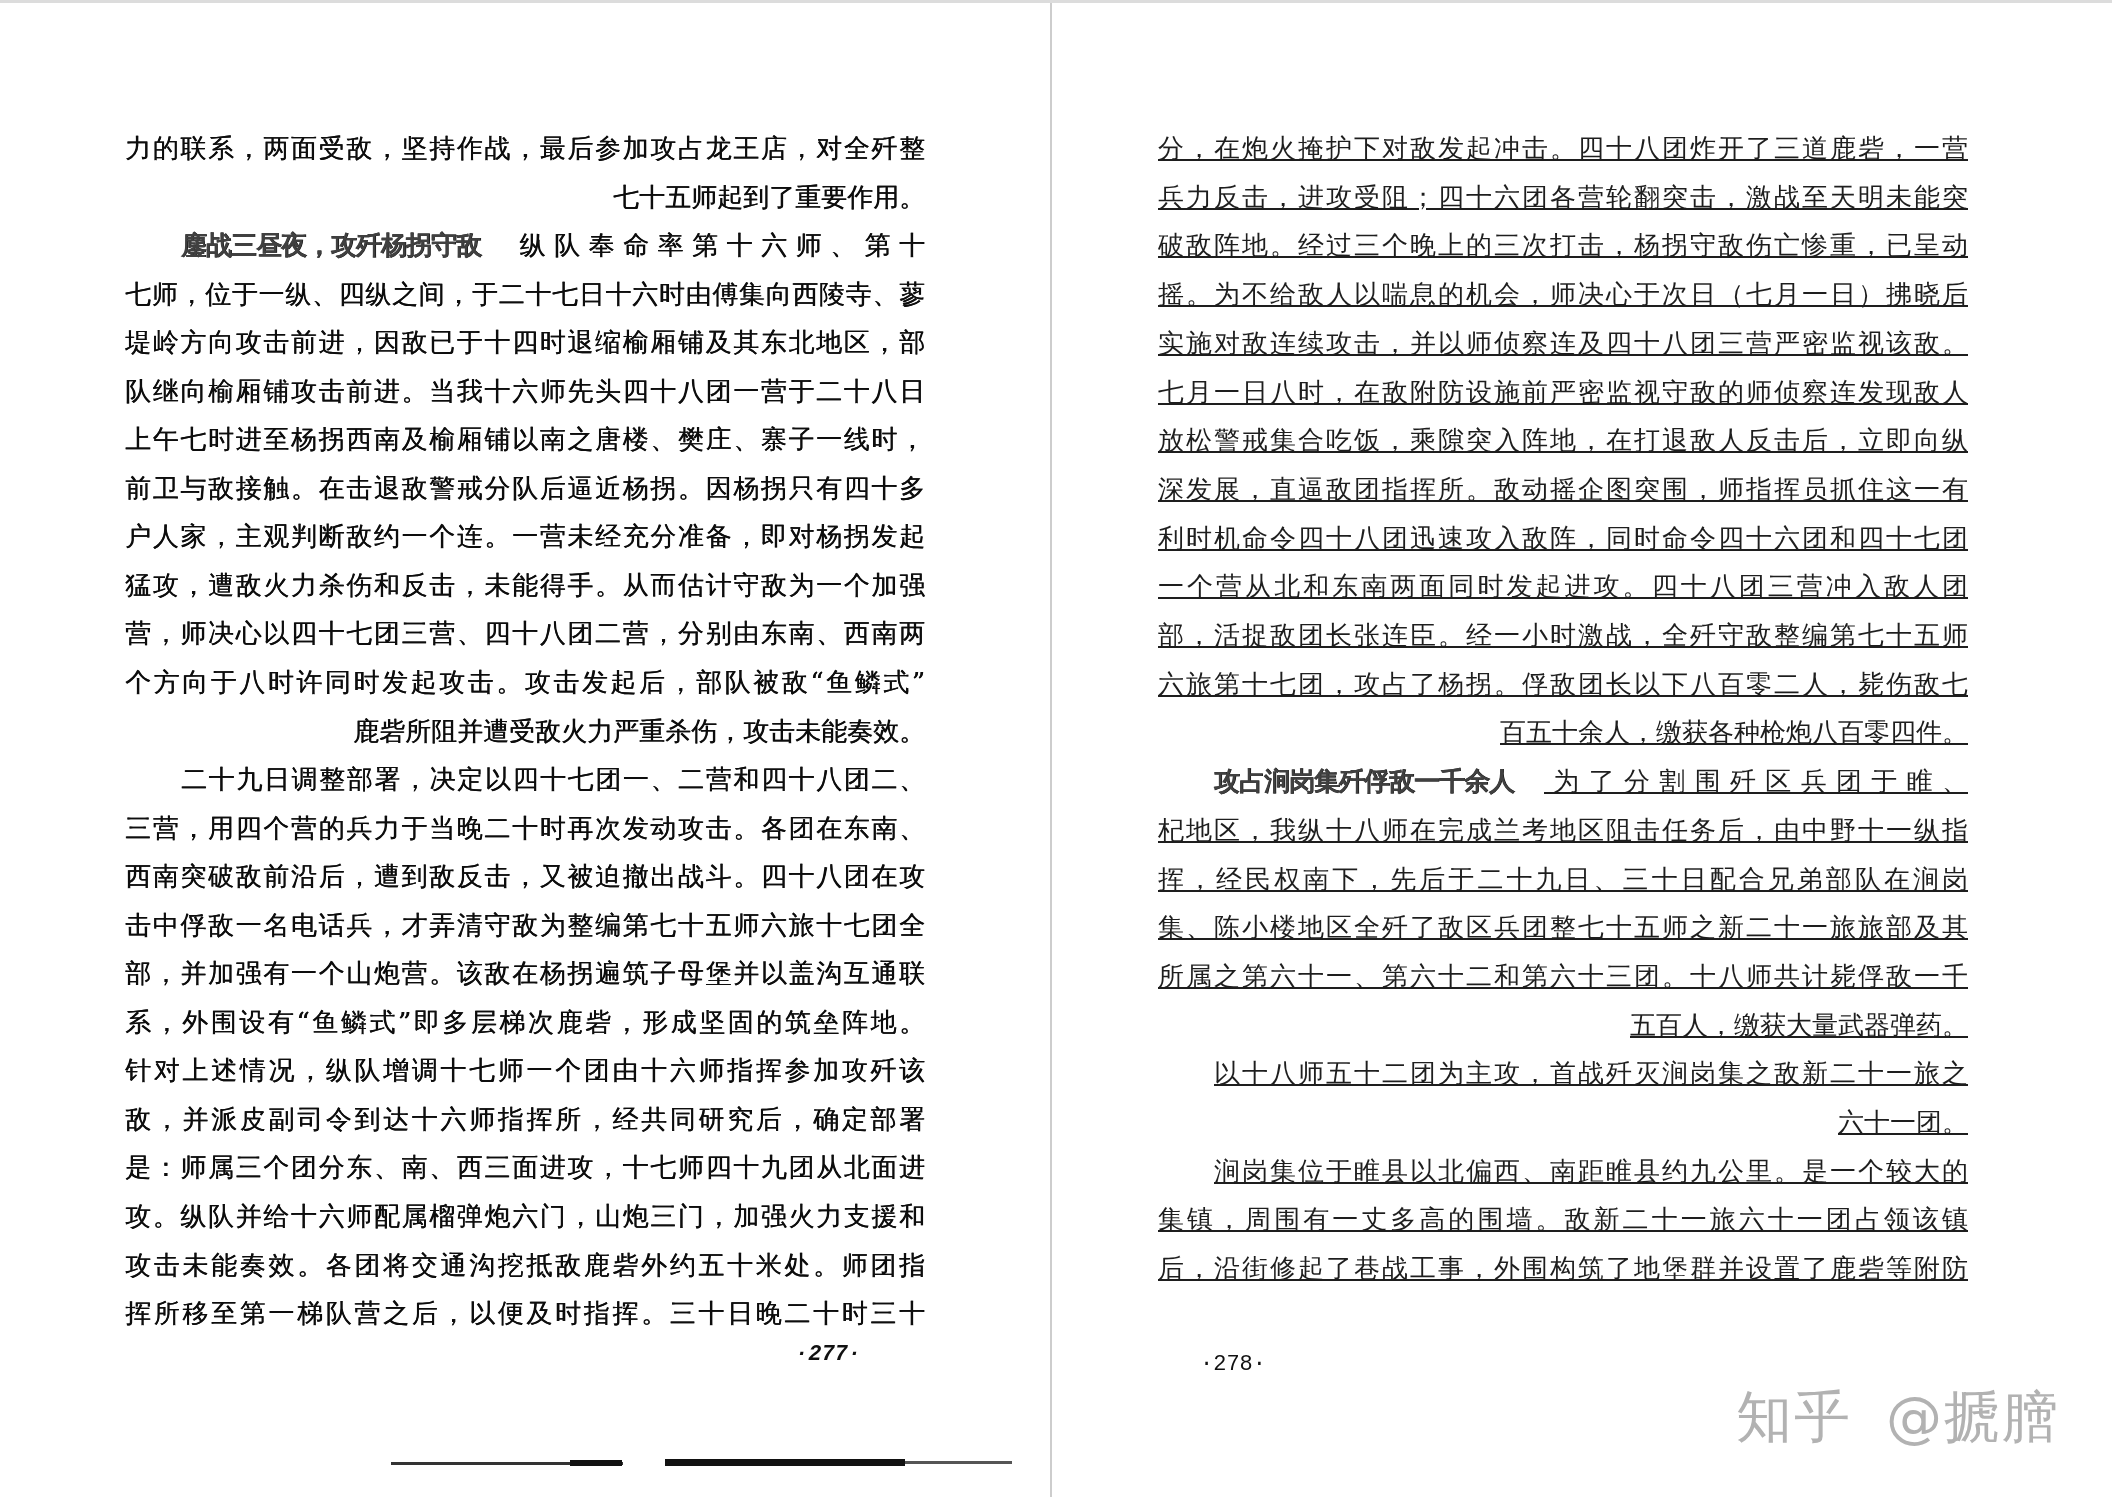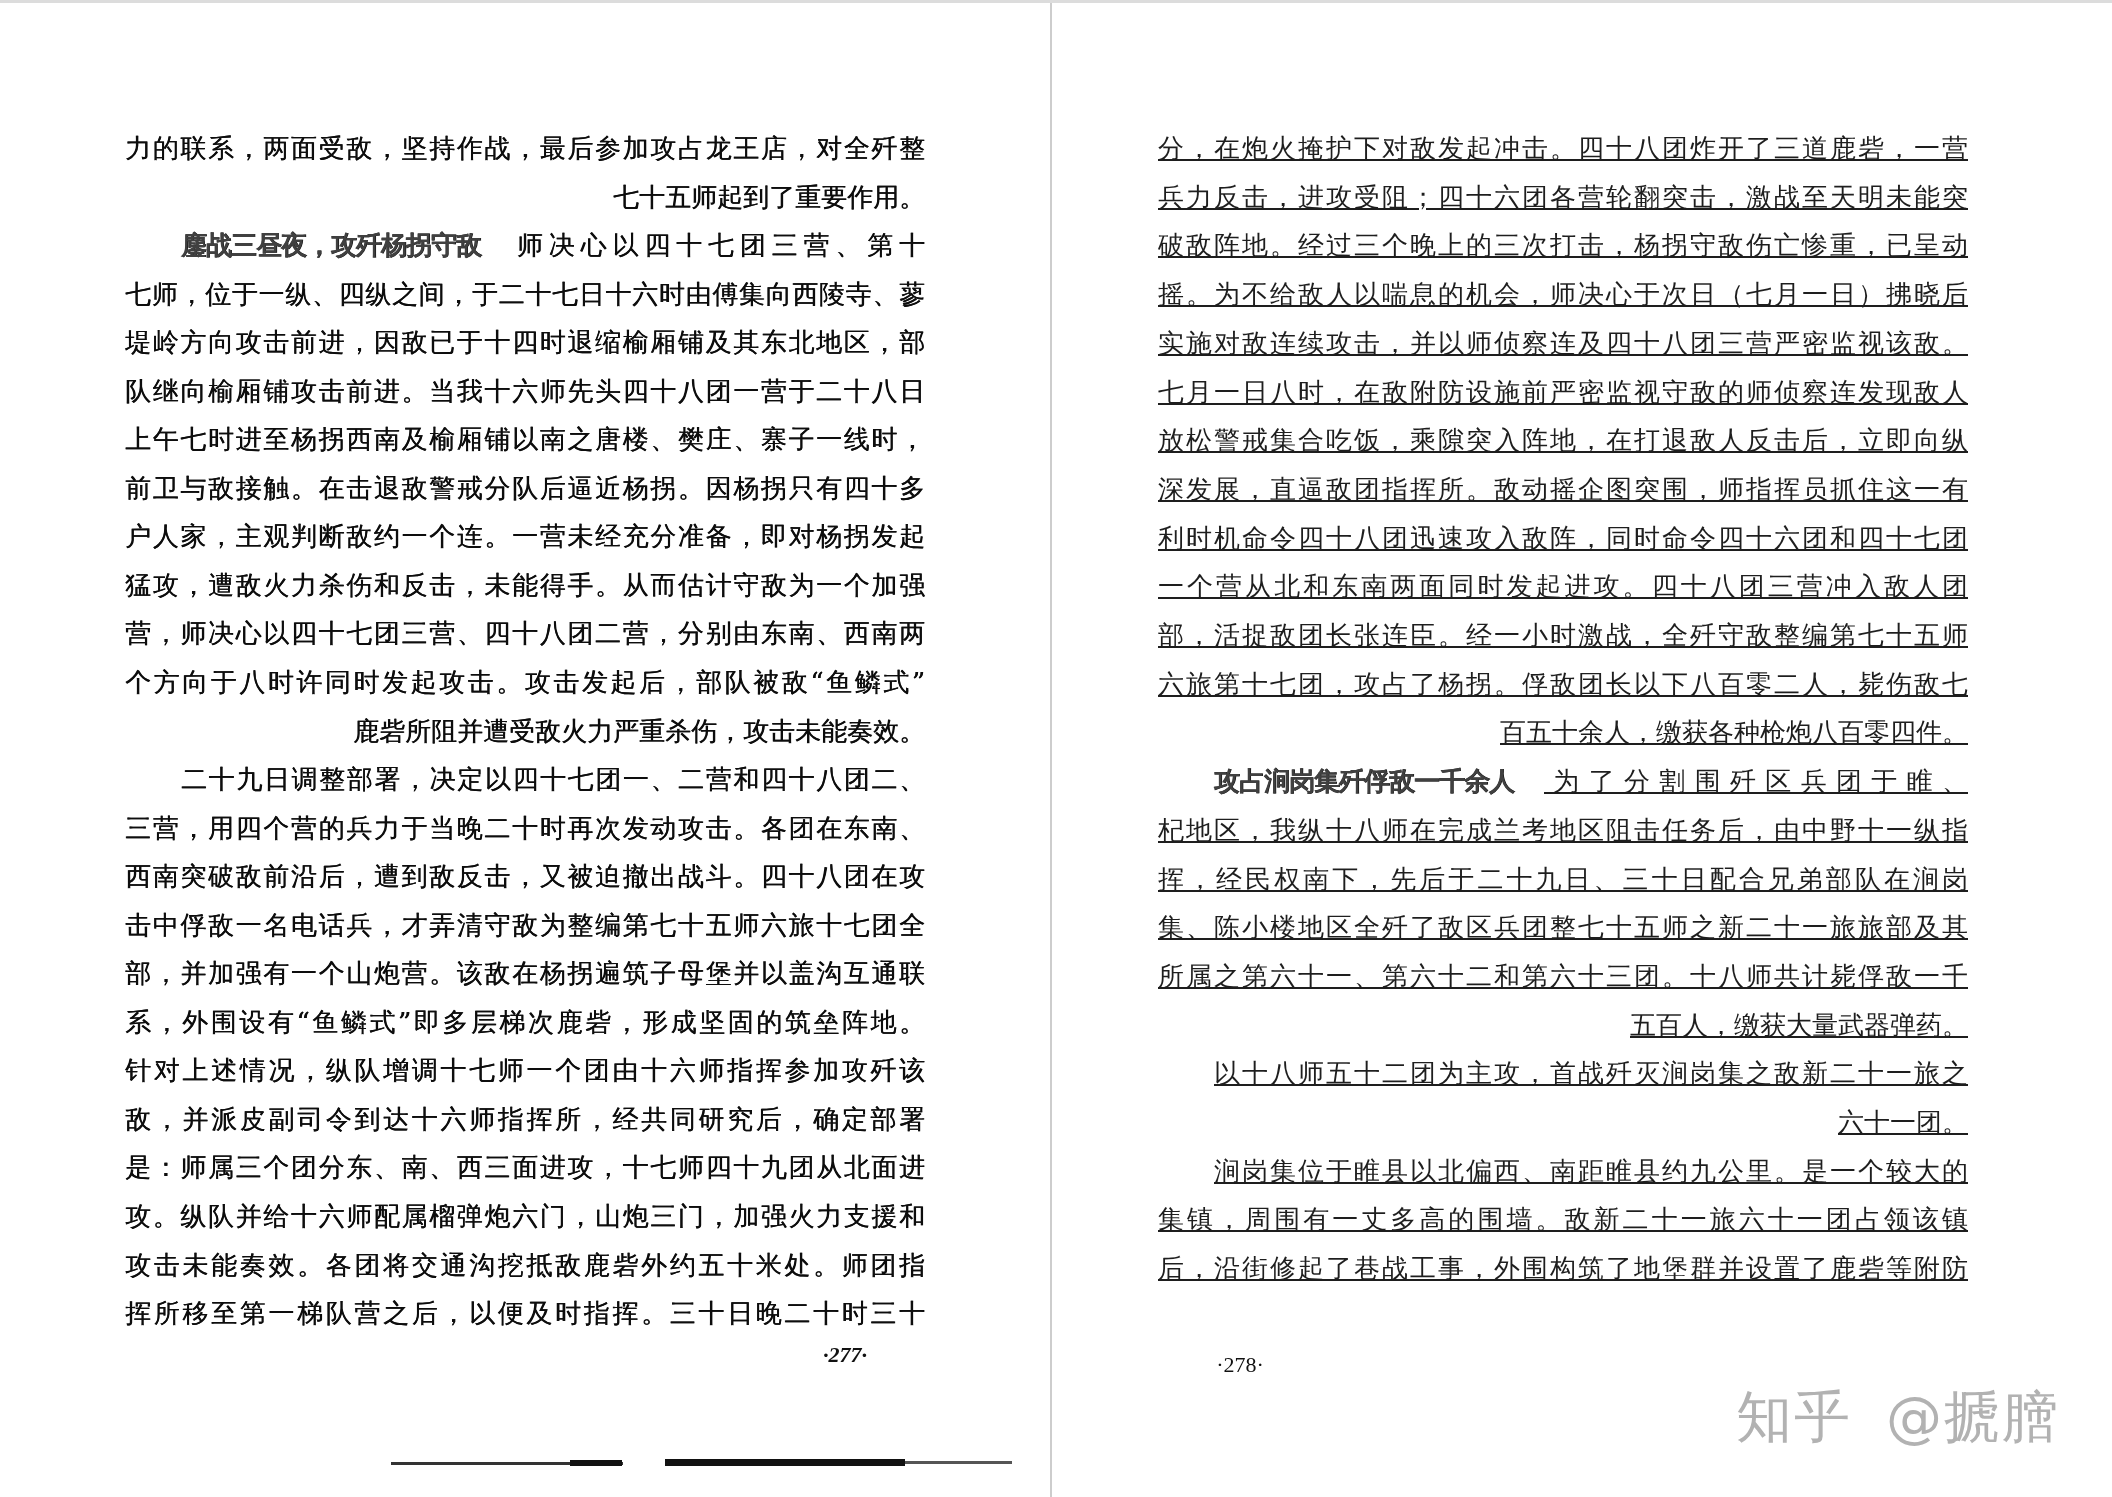--- a/index.html
+++ b/index.html
@@ -67,22 +67,22 @@
   .heading {
     display: inline-block;
     font-weight: bold;
     color: #404040;
     text-shadow: 0.6px 0 0 #000;
     margin-right: 30px;
     letter-spacing: -1px;
   }
   .page-number {
     position: absolute;
-    text-align: center;
-    font-family: Liberation Serif, serif;
+    text-align: left;
+    font-family: Liberation Mono, monospace;
     color: #111;
   }
   .left .page-number {
     left: 795px; top: 1339px;
     width: 100px;
     font-size: 22px;
     font-style: italic;
     font-weight: bold;
   }
   .right .page-number {
@@ -108,21 +108,21 @@
 </head>
 <body>
 
 <div class="top-strip"></div>
 <div class="page-divider"></div>
 
 <div class="page left">
   <div class="text-block">
     <div class="line full">力的联系，两面受敌，坚持作战，最后参加攻占龙王店，对全歼整</div>
     <div class="line">七十五师起到了重要作用。</div>
-    <div class="line full indent"><span class="heading">鏖战三昼夜，攻歼杨拐守敌</span><span>师决心以四十七团三营、第十</span></div>
+    <div class="line full indent"><span class="heading">鏖战三昼夜，攻歼杨拐守敌</span><span>纵队奉命率第十六师、第十</span></div>
     <div class="line full">七师，位于一纵、四纵之间，于二十七日十六时由傅集向西陵寺、蓼</div>
     <div class="line full">堤岭方向攻击前进，因敌已于十四时退缩榆厢铺及其东北地区，部</div>
     <div class="line full">队继向榆厢铺攻击前进。当我十六师先头四十八团一营于二十八日</div>
     <div class="line full">上午七时进至杨拐西南及榆厢铺以南之唐楼、樊庄、寨子一线时，</div>
     <div class="line full">前卫与敌接触。在击退敌警戒分队后逼近杨拐。因杨拐只有四十多</div>
     <div class="line full">户人家，主观判断敌约一个连。一营未经充分准备，即对杨拐发起</div>
     <div class="line full">猛攻，遭敌火力杀伤和反击，未能得手。从而估计守敌为一个加强</div>
     <div class="line full">营，师决心以四十七团三营、四十八团二营，分别由东南、西南两</div>
     <div class="line full">个方向于八时许同时发起攻击。攻击发起后，部队被敌“鱼鳞式”</div>
     <div class="line">鹿砦所阻并遭受敌火力严重杀伤，攻击未能奏效。</div>

